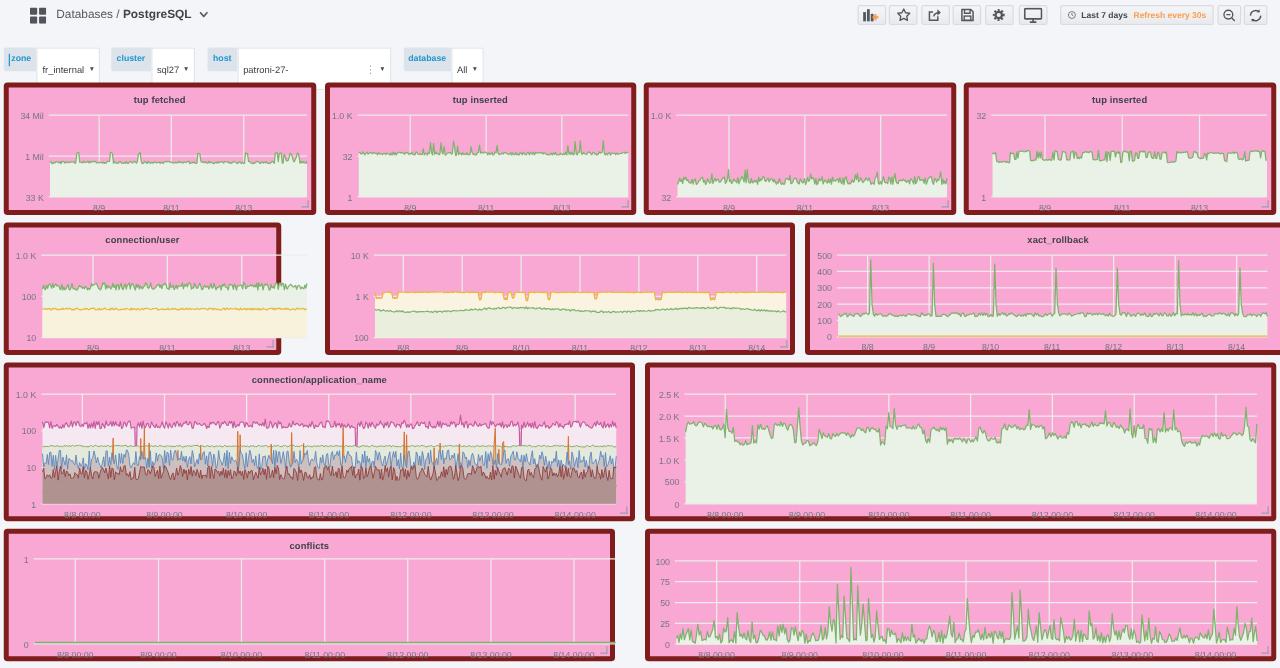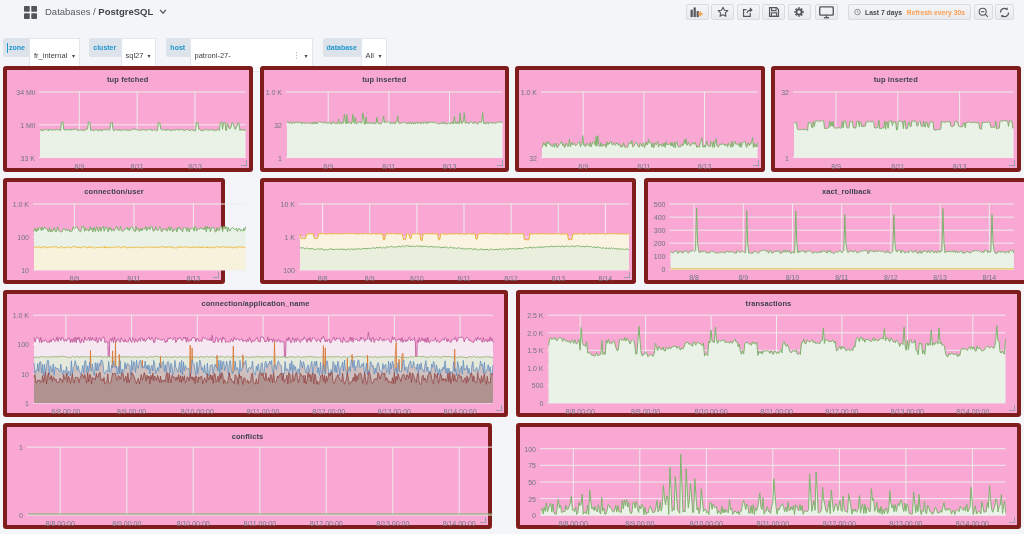--- a/index.html
+++ b/index.html
@@ -321,21 +321,20 @@
       <text x="124.6" y="120" text-anchor="middle" font-size="7" fill="#70757e">8/9 00:00</text>
       <text x="190.3" y="120" text-anchor="middle" font-size="7" fill="#70757e">8/10 00:00</text>
       <text x="256.0" y="120" text-anchor="middle" font-size="7" fill="#70757e">8/11 00:00</text>
       <text x="321.7" y="120" text-anchor="middle" font-size="7" fill="#70757e">8/12 00:00</text>
       <text x="387.4" y="120" text-anchor="middle" font-size="7" fill="#70757e">8/13 00:00</text>
       <text x="453.1" y="120" text-anchor="middle" font-size="7" fill="#70757e">8/14 00:00</text>
     </svg>
     <div class="rsz"></div>
   </div>
 <div class="panel" style="left:516px;top:289.8px;width:505px;height:127.5px">
-    <div class="ptitle">transactions</div>
     <svg class="chart" width="505" height="127.5" viewBox="0 0 505 127.5">
       <line x1="27.5" y1="21.2" x2="485.5" y2="21.2" stroke="#ececec" stroke-width="1"></line>
       <line x1="27.5" y1="38.8" x2="485.5" y2="38.8" stroke="#ececec" stroke-width="1"></line>
       <line x1="27.5" y1="56.3" x2="485.5" y2="56.3" stroke="#ececec" stroke-width="1"></line>
       <line x1="27.5" y1="73.9" x2="485.5" y2="73.9" stroke="#ececec" stroke-width="1"></line>
       <line x1="27.5" y1="91.4" x2="485.5" y2="91.4" stroke="#ececec" stroke-width="1"></line>
       <line x1="27.5" y1="109.0" x2="485.5" y2="109.0" stroke="#ececec" stroke-width="1"></line>
       <line x1="60.2" y1="21.2" x2="60.2" y2="109" stroke="#ececec" stroke-width="1"></line>
       <line x1="125.6" y1="21.2" x2="125.6" y2="109" stroke="#ececec" stroke-width="1"></line>
       <line x1="191.1" y1="21.2" x2="191.1" y2="109" stroke="#ececec" stroke-width="1"></line>

